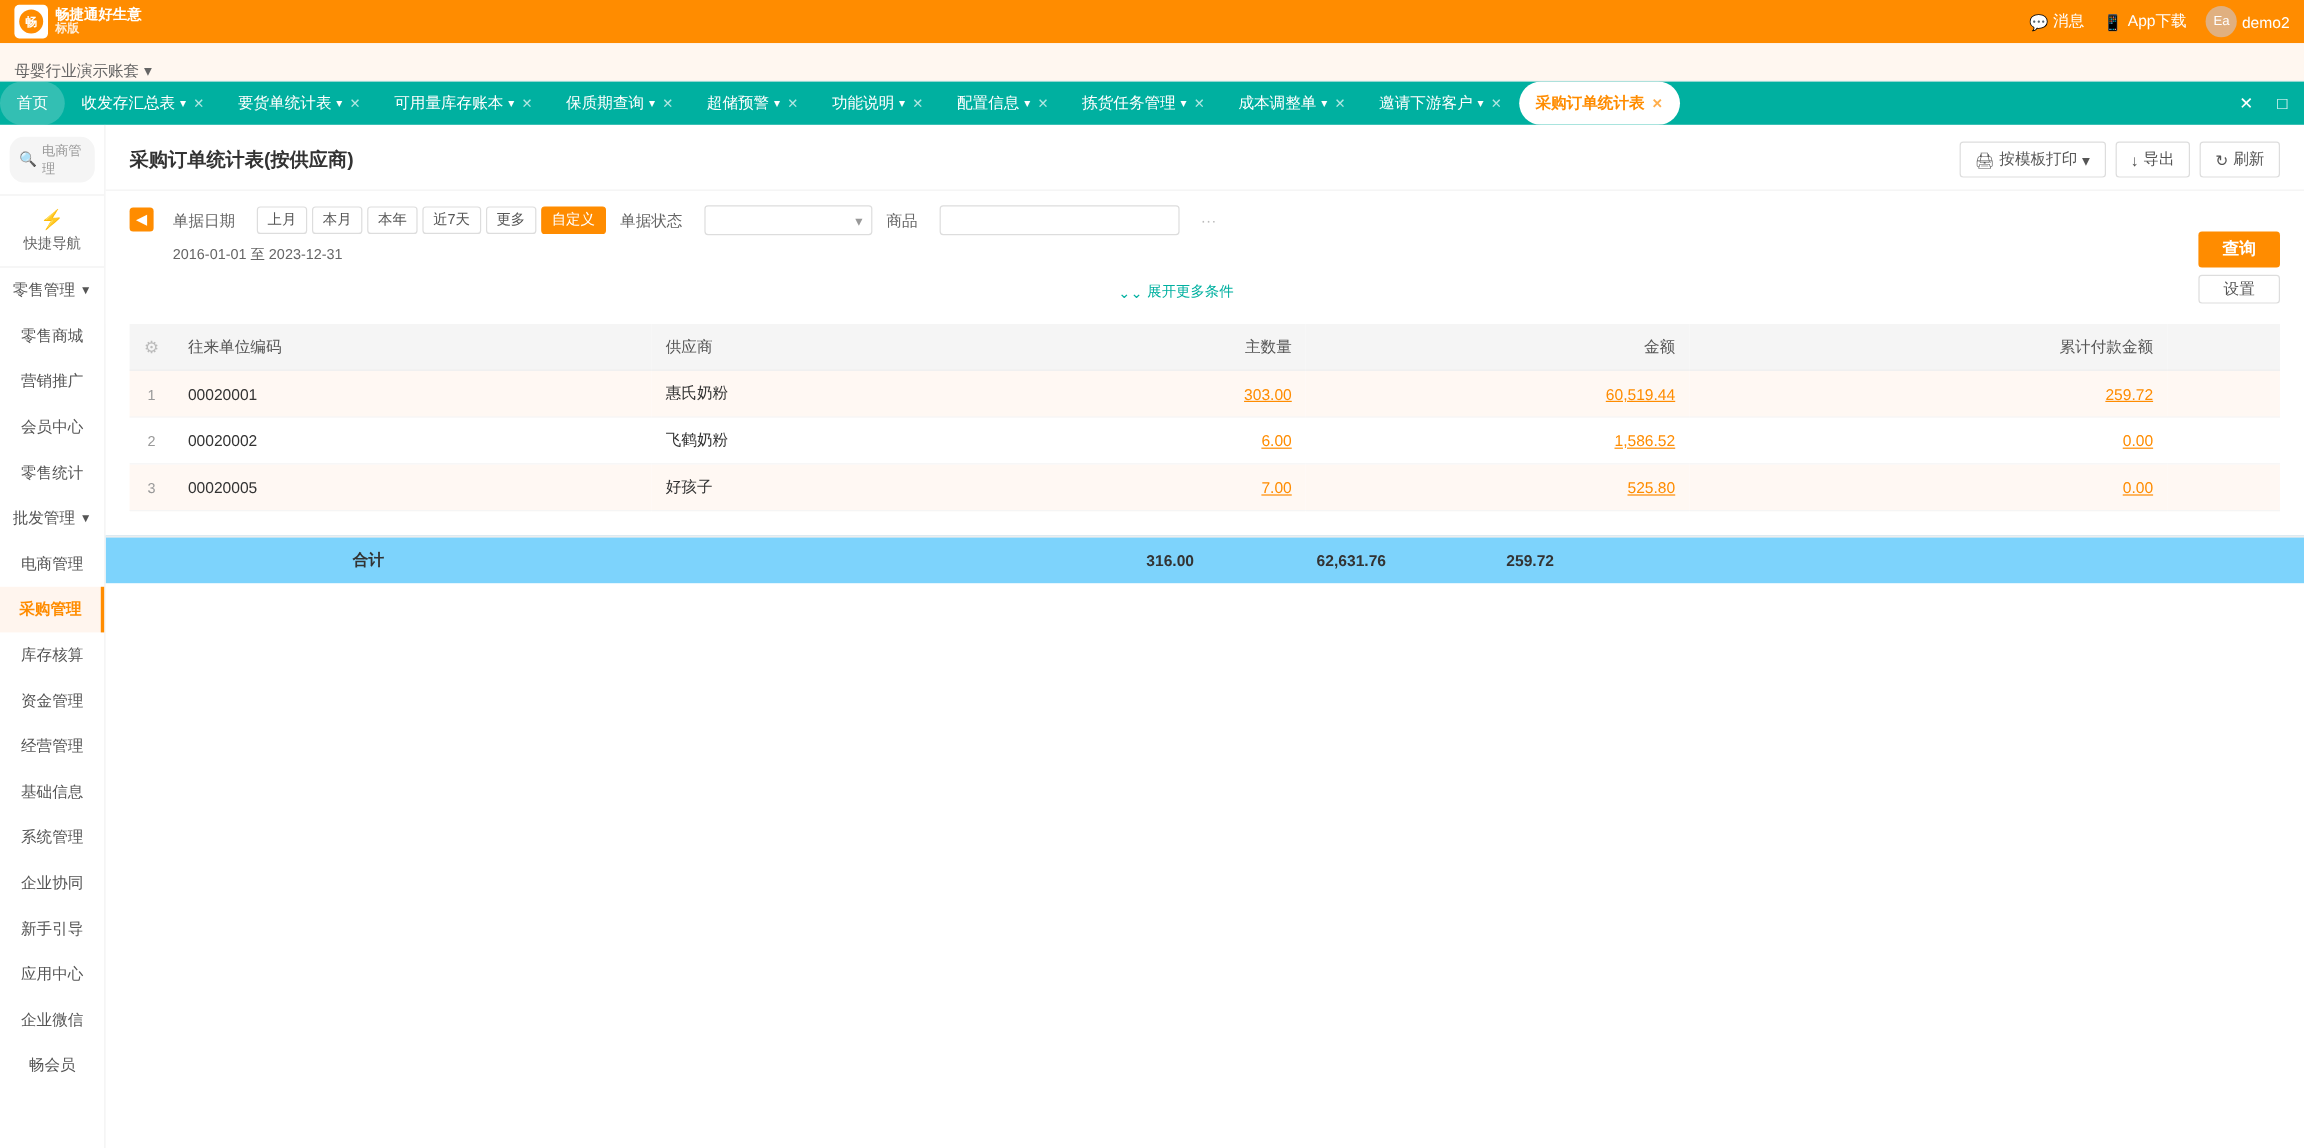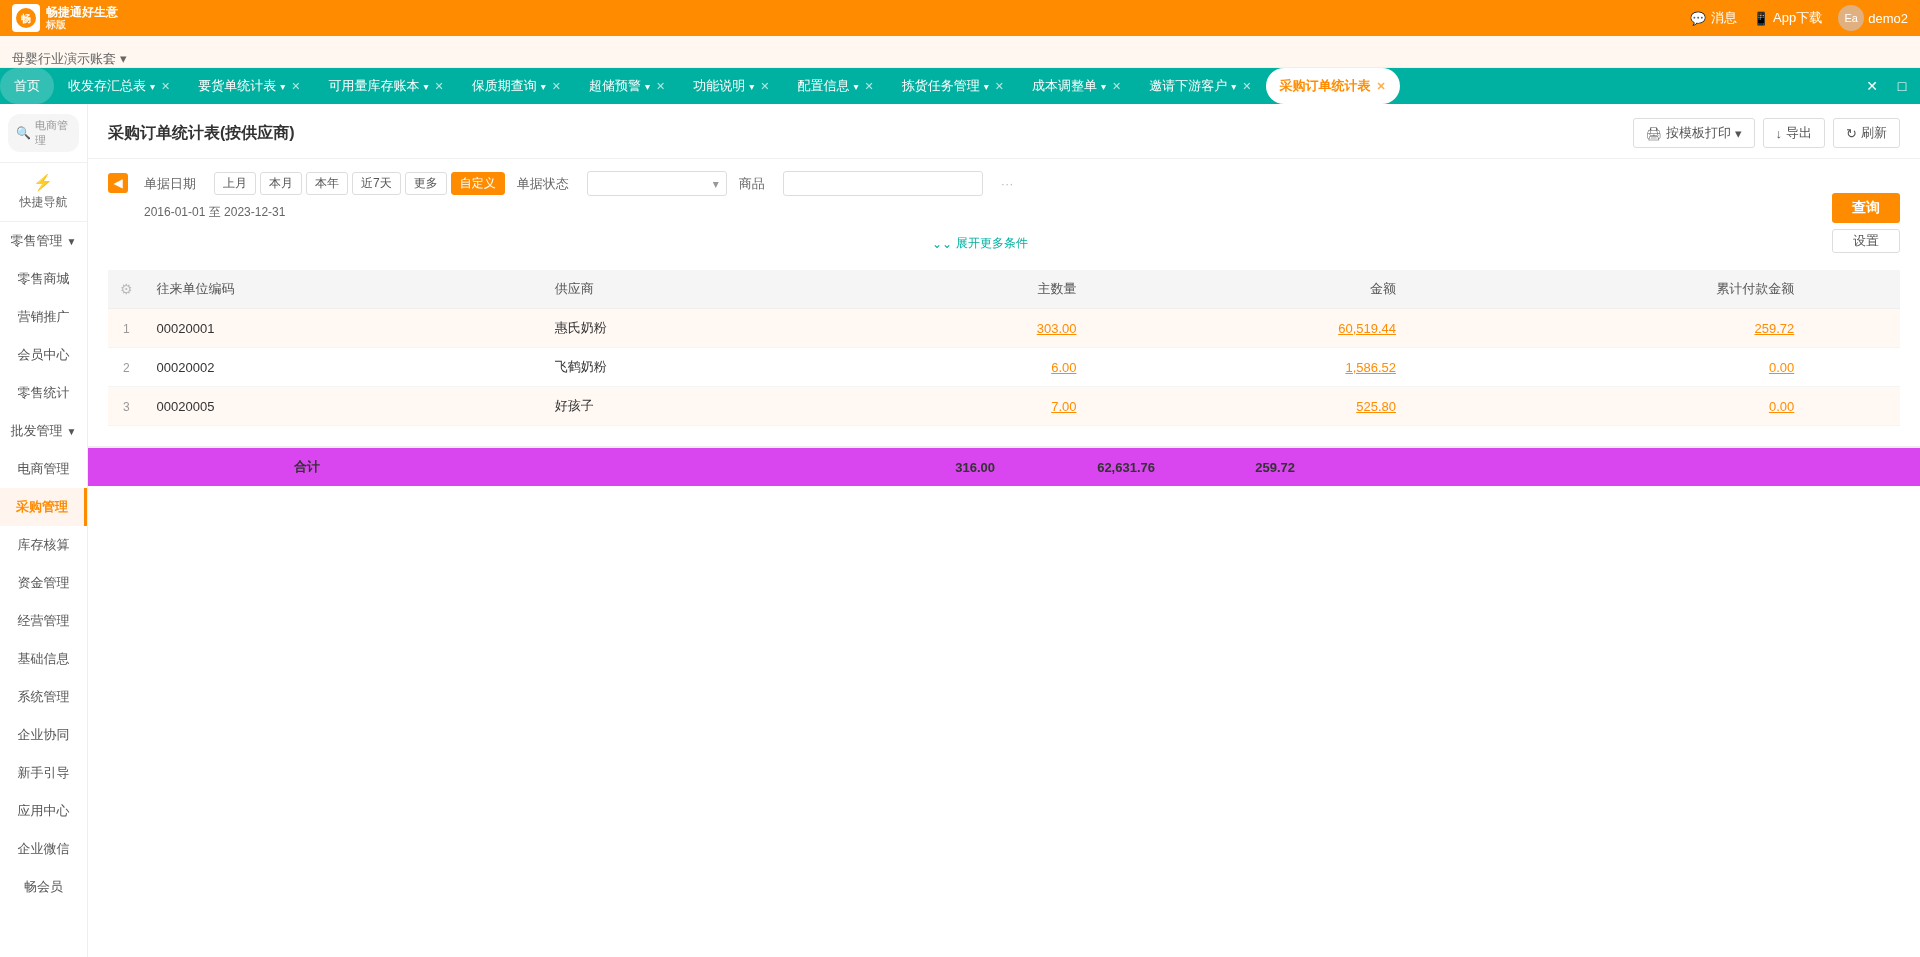--- a/index.html
+++ b/index.html
@@ -601,21 +601,21 @@
             <td>好孩子</td>
             <td class="right"><a>7.00</a></td>
             <td class="right"><a>525.80</a></td>
             <td class="right"><a>0.00</a></td>
             <td></td>
           </tr>
         </tbody>
       </table>
     </div>
 
-    <div style="position:sticky;bottom:0;background:#d946ef;border-top:2px solid #eee;padding:10px 20px;display:flex;align-items:center;gap:0;">
+    <div style="position:sticky;bottom:0;background:#7dd3fc;border-top:2px solid #eee;padding:10px 20px;display:flex;align-items:center;gap:0;">
       <div style="width:36px;"></div>
       <div style="width:150px;"></div>
       <div style="flex:1;font-weight:bold;font-size:13px;">合计</div>
       <div style="min-width:120px;text-align:right;font-weight:bold;font-size:13px;padding-right:12px;">316.00</div>
       <div style="min-width:160px;text-align:right;font-weight:bold;font-size:13px;padding-right:12px;">62,631.76</div>
       <div style="min-width:140px;text-align:right;font-weight:bold;font-size:13px;padding-right:12px;">259.72</div>
       <div style="flex:1;"></div>
     </div>
   </div>
 </div>

